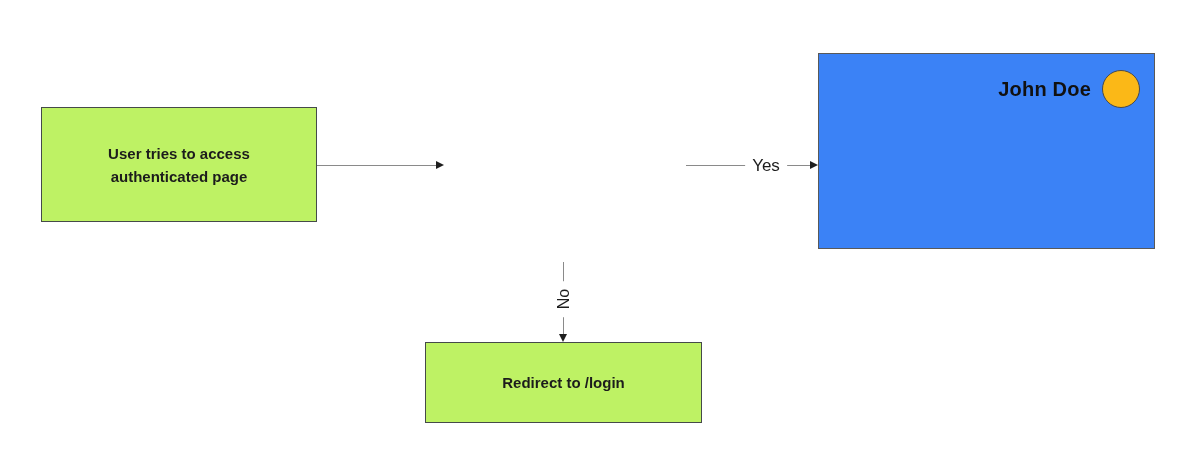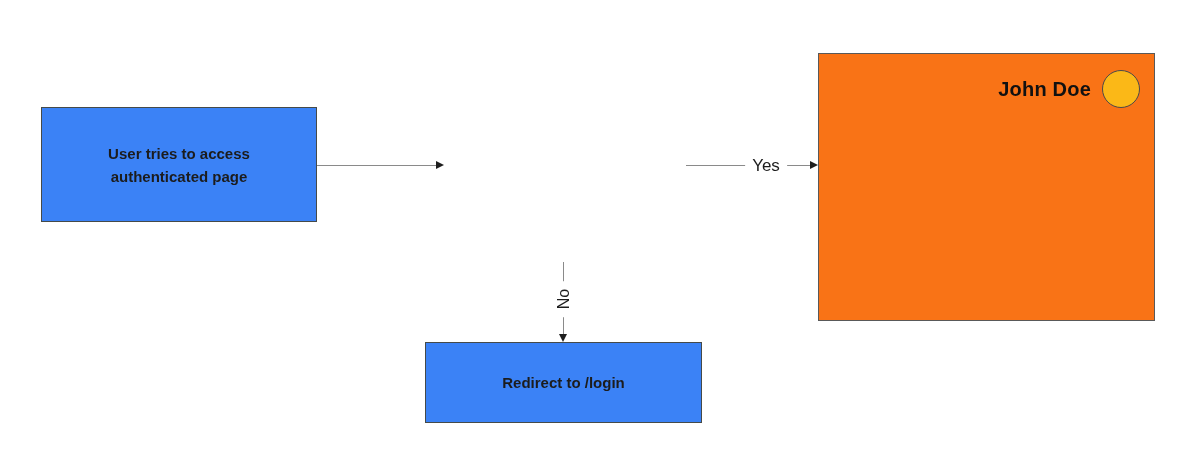--- a/index.html
+++ b/index.html
@@ -19,37 +19,37 @@
   .node {
     position: absolute;
     box-sizing: border-box;
     display: flex;
     align-items: center;
     justify-content: center;
     text-align: center;
     color: #1c1c1c;
   }
   .node.teal {
-    background: #3b82f6;
+    background: #bef264;
     border: 1.5px solid #454a49;
     font-weight: 700;
     font-size: 15px;
     line-height: 23px;
   }
   .node-start {
     left: 41px; top: 107px; width: 276px; height: 115px;
     padding: 0 45px;
   }
   .node-redirect {
     left: 425px; top: 342px; width: 277px; height: 81px;
     padding: 0 23px;
   }
   .node-success {
-    left: 818px; top: 53px; width: 337px; height: 268px;
-    background: #f97316;
+    left: 818px; top: 53px; width: 337px; height: 196px;
+    background: #3b82f6;
     border: 1.5px solid #595959;
     display: block;
   }
   .success-header {
     position: absolute;
     top: 16px; right: 14px;
     display: flex;
     align-items: center;
   }
   .success-name {

